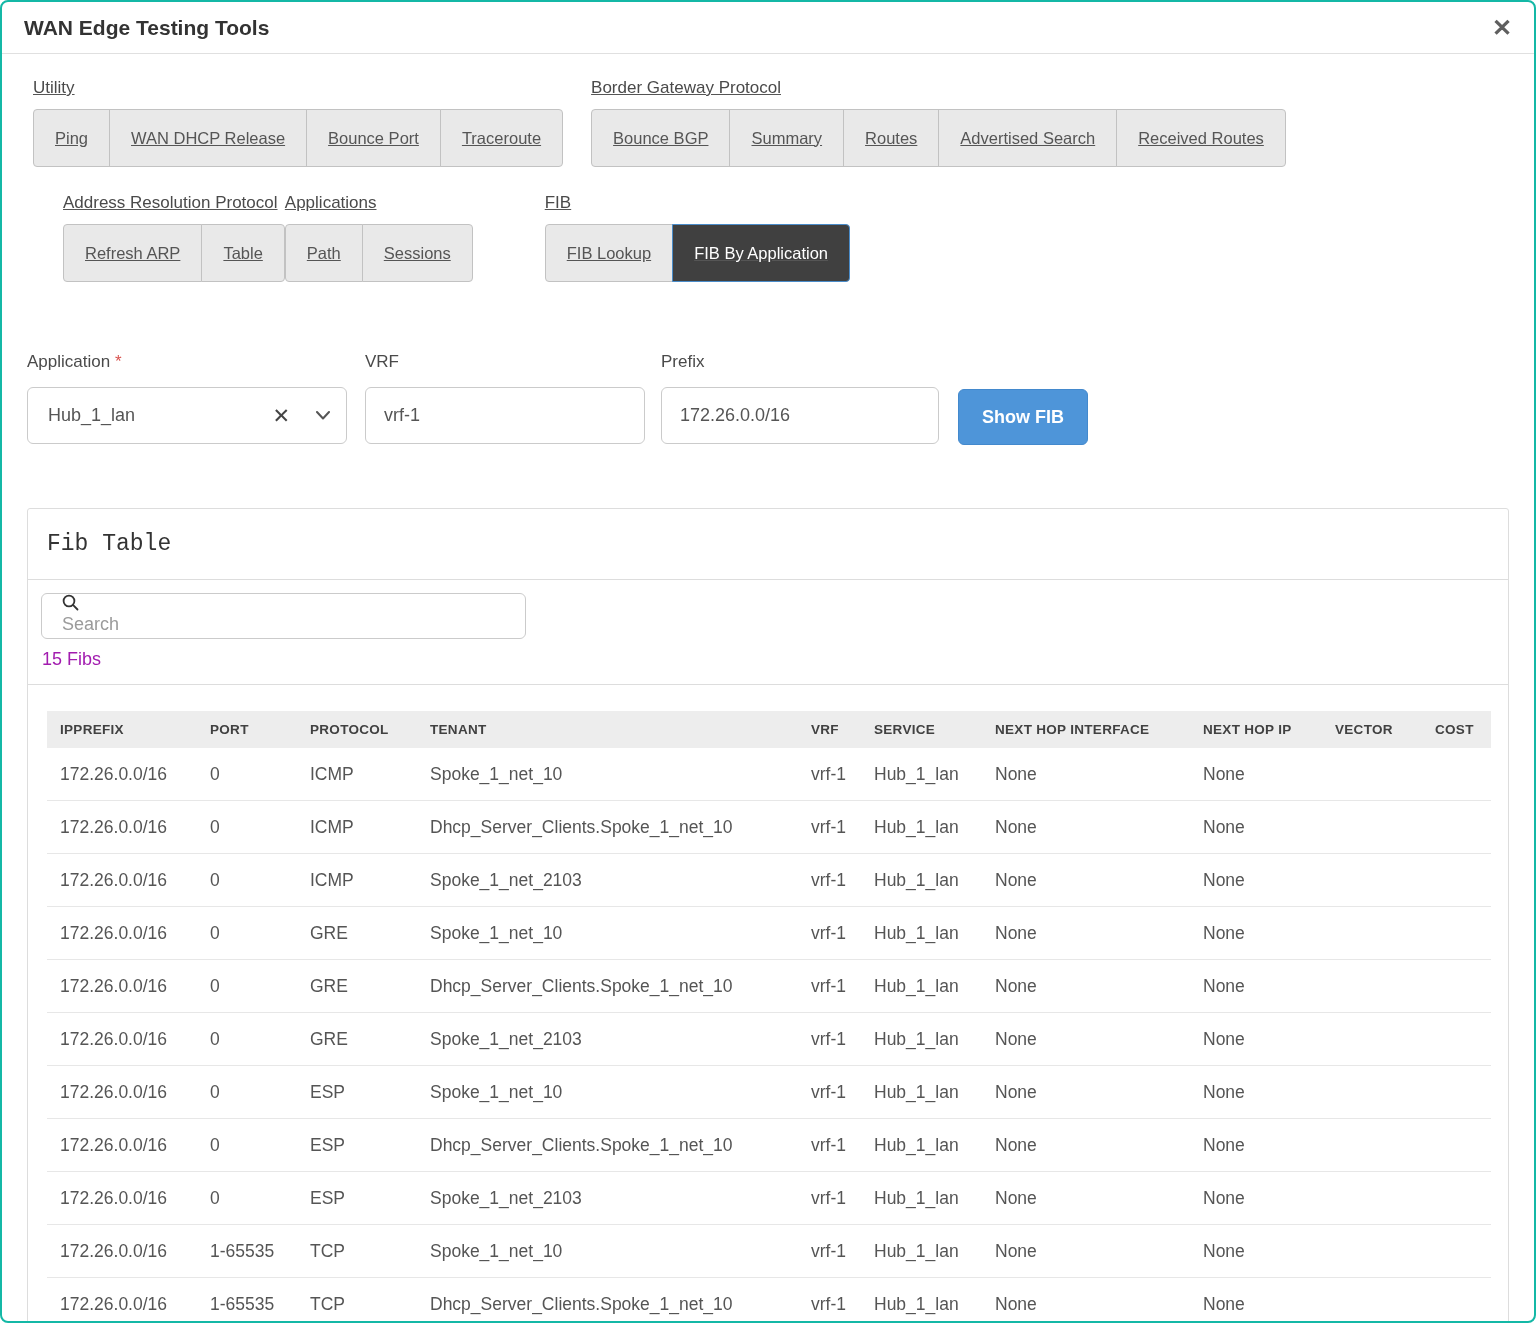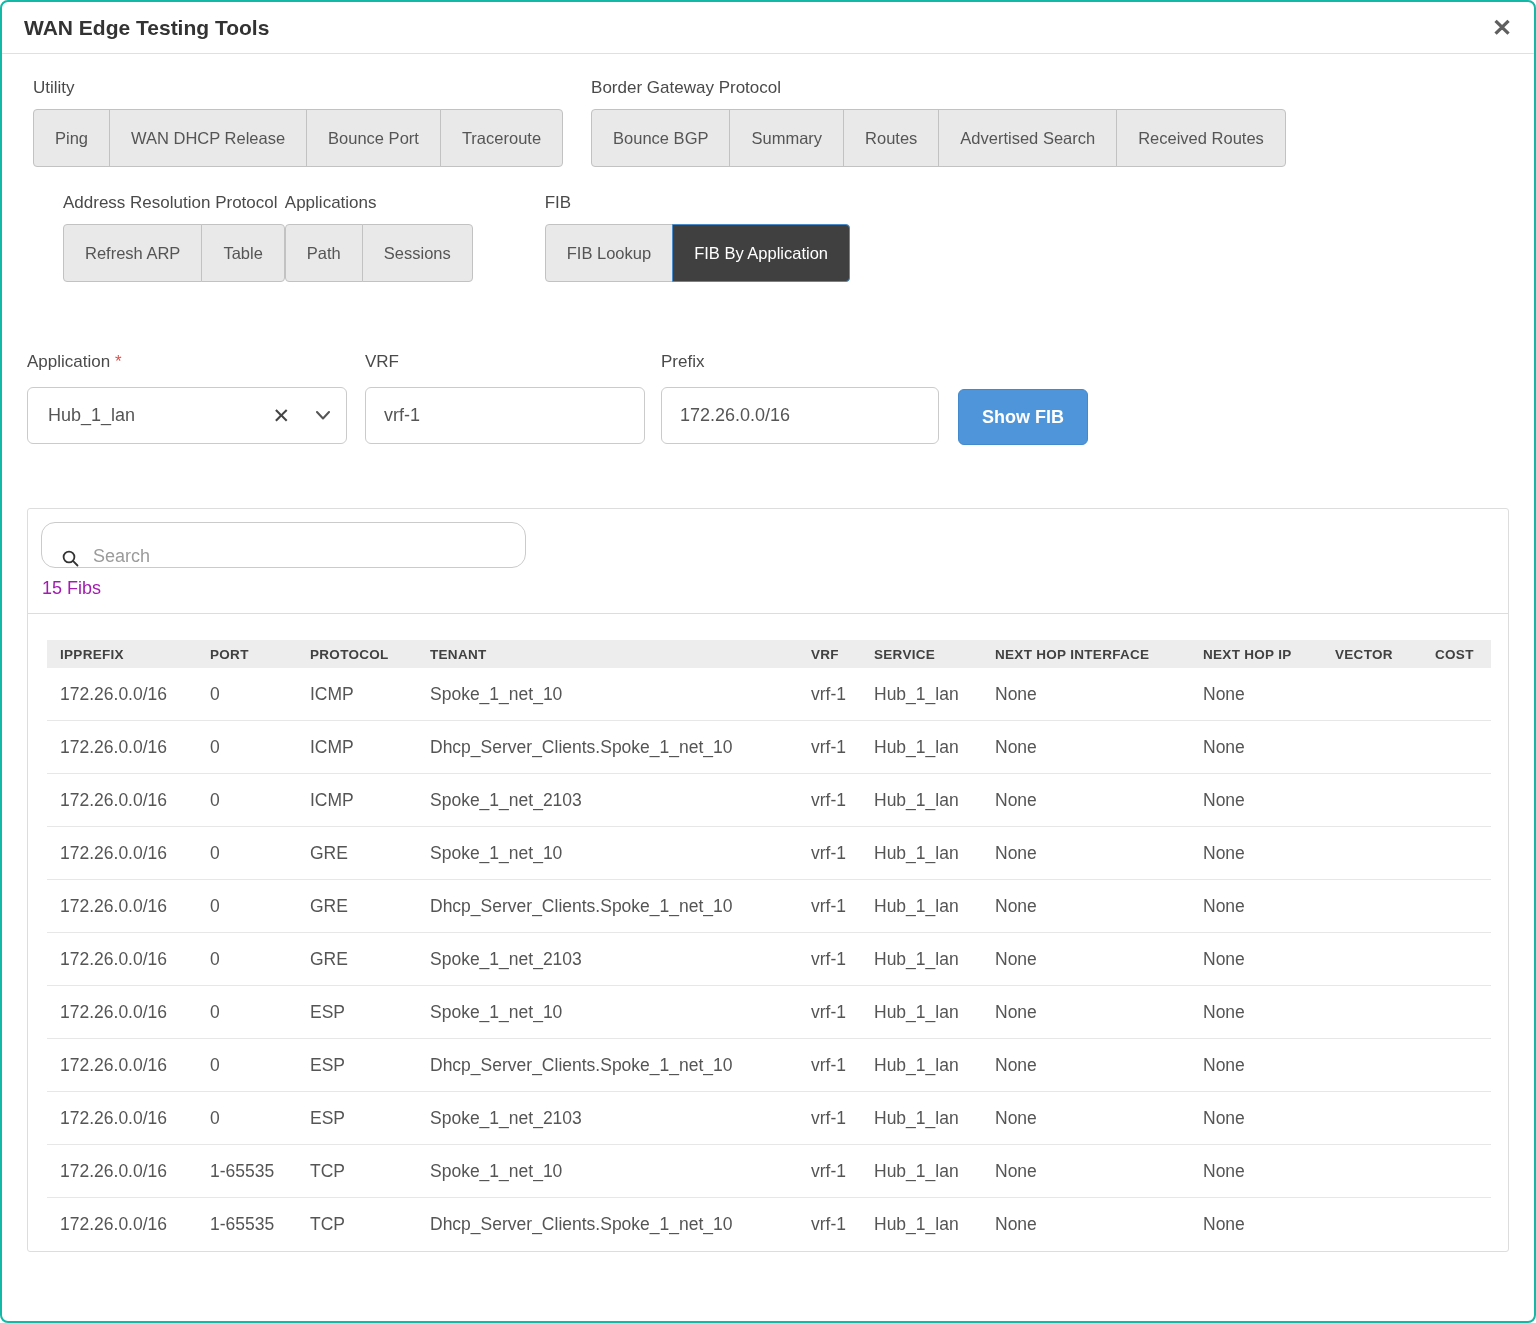--- a/index.html
+++ b/index.html
@@ -34,21 +34,21 @@
   .close {
     font-size: 24px;
     font-weight: bold;
     color: #5f5f5f;
     cursor: pointer;
     line-height: 1;
   }
   
   .content { padding: 24px 25px 0 25px; }
   .tool-rows { margin-left: 6px; }
-  .tool-row { display: flex; align-items: flex-end; }
+  .tool-row { display: flex; align-items: flex-end; text-decoration: underline; }
   .tool-row + .tool-row { margin-top: 26px; }
   .group-label {
     font-size: 17px;
     color: #4a4a4a;
     margin-bottom: 11px;
   }
   .segmented { display: flex; }
   .segmented button {
     font-family: "Liberation Sans", sans-serif;
     font-size: 16.5px;
@@ -146,25 +146,26 @@
     font-size: 23px;
     color: #333;
     padding: 22px 19px;
     border-bottom: 1px solid #ddd;
   }
   .card-tools { padding: 13px 13px 14px 13px; border-bottom: 1px solid #ddd; }
   .search-box {
     width: 485px;
     height: 46px;
     border: 1px solid #cbcbcb;
-    border-radius: 14px;
+    border-radius: 6px;
     display: flex;
-    align-items: flex-end;
+    align-items: flex-start;
     padding: 0 14px 0 20px;
     background: #fff;
+    flex-direction: column;
   }
   .search-box svg { flex: 0 0 auto; margin-right: 14px; }
   .search-box input {
     border: none;
     outline: none;
     flex: 1;
     font-family: "Liberation Sans", sans-serif;
     font-size: 18px;
     color: #555;
   }
@@ -172,21 +173,21 @@
   .fib-count { margin-top: 10px; margin-left: 1px; font-size: 18px; color: #a21caf; }
   
   .table-wrap { padding: 26px 17px 0 19px; }
   .thead, .trow {
     display: grid;
     grid-template-columns: 150px 100px 120px 381px 63px 121px 208px 132px 100px 1fr;
     padding-left: 13px;
     align-items: center;
   }
   .thead {
-    height: 28px;
+    height: 37px;
     background: #ededed;
     font-size: 13.5px;
     font-weight: bold;
     color: #414141;
     letter-spacing: 0.3px;
   }
   .trow {
     height: 53px;
     border-bottom: 1px solid #e7e7e7;
     font-size: 17.5px;
@@ -273,20 +274,21 @@
         <input class="text-input" type="text" value="vrf-1" style="">
       </div>
       <div class="field f-prefix">
         <label>Prefix</label>
         <input class="text-input" type="text" value="172.26.0.0/16" style="">
       </div>
       <button class="primary-btn">Show FIB</button>
     </div>
 
     <div class="card">
+      <div class="card-title">Fib Table</div>
 
       <div class="card-tools">
         <div class="search-box">
           <svg width="17" height="17" viewBox="0 0 17 17">
               <circle cx="7" cy="7" r="5.4" fill="none" stroke="#333" stroke-width="1.8"></circle>
               <line x1="11.2" y1="11.2" x2="15.5" y2="15.5" stroke="#333" stroke-width="1.8" stroke-linecap="round"></line>
             </svg>
           <input type="text" placeholder="Search" style="">
         </div>
         <div class="fib-count">15 Fibs</div>

